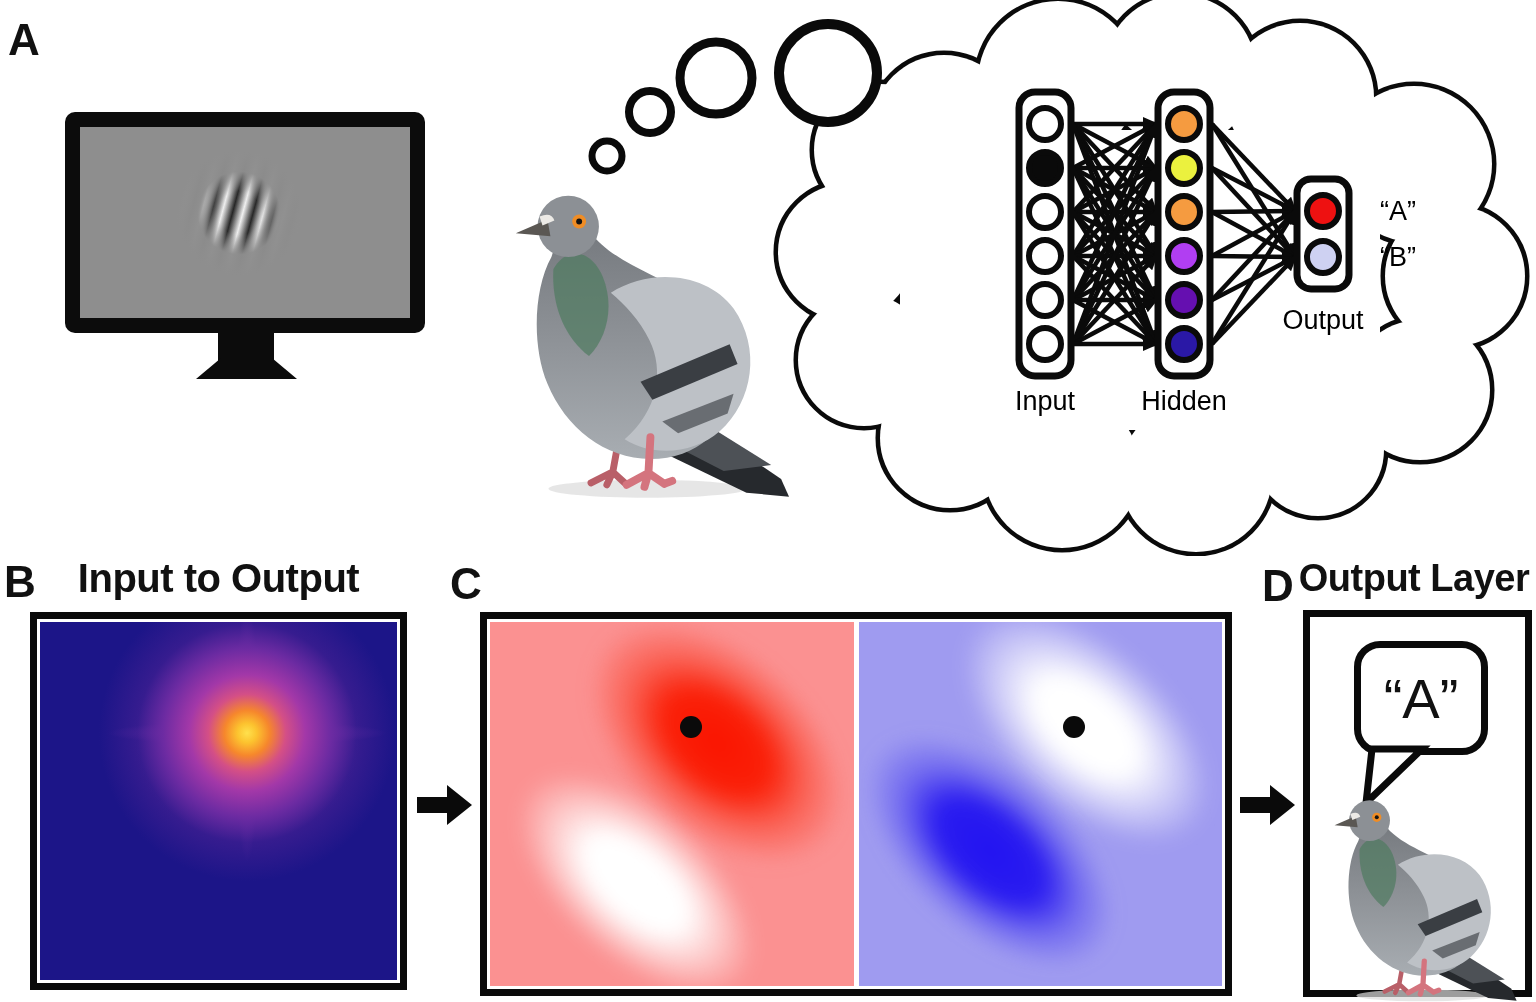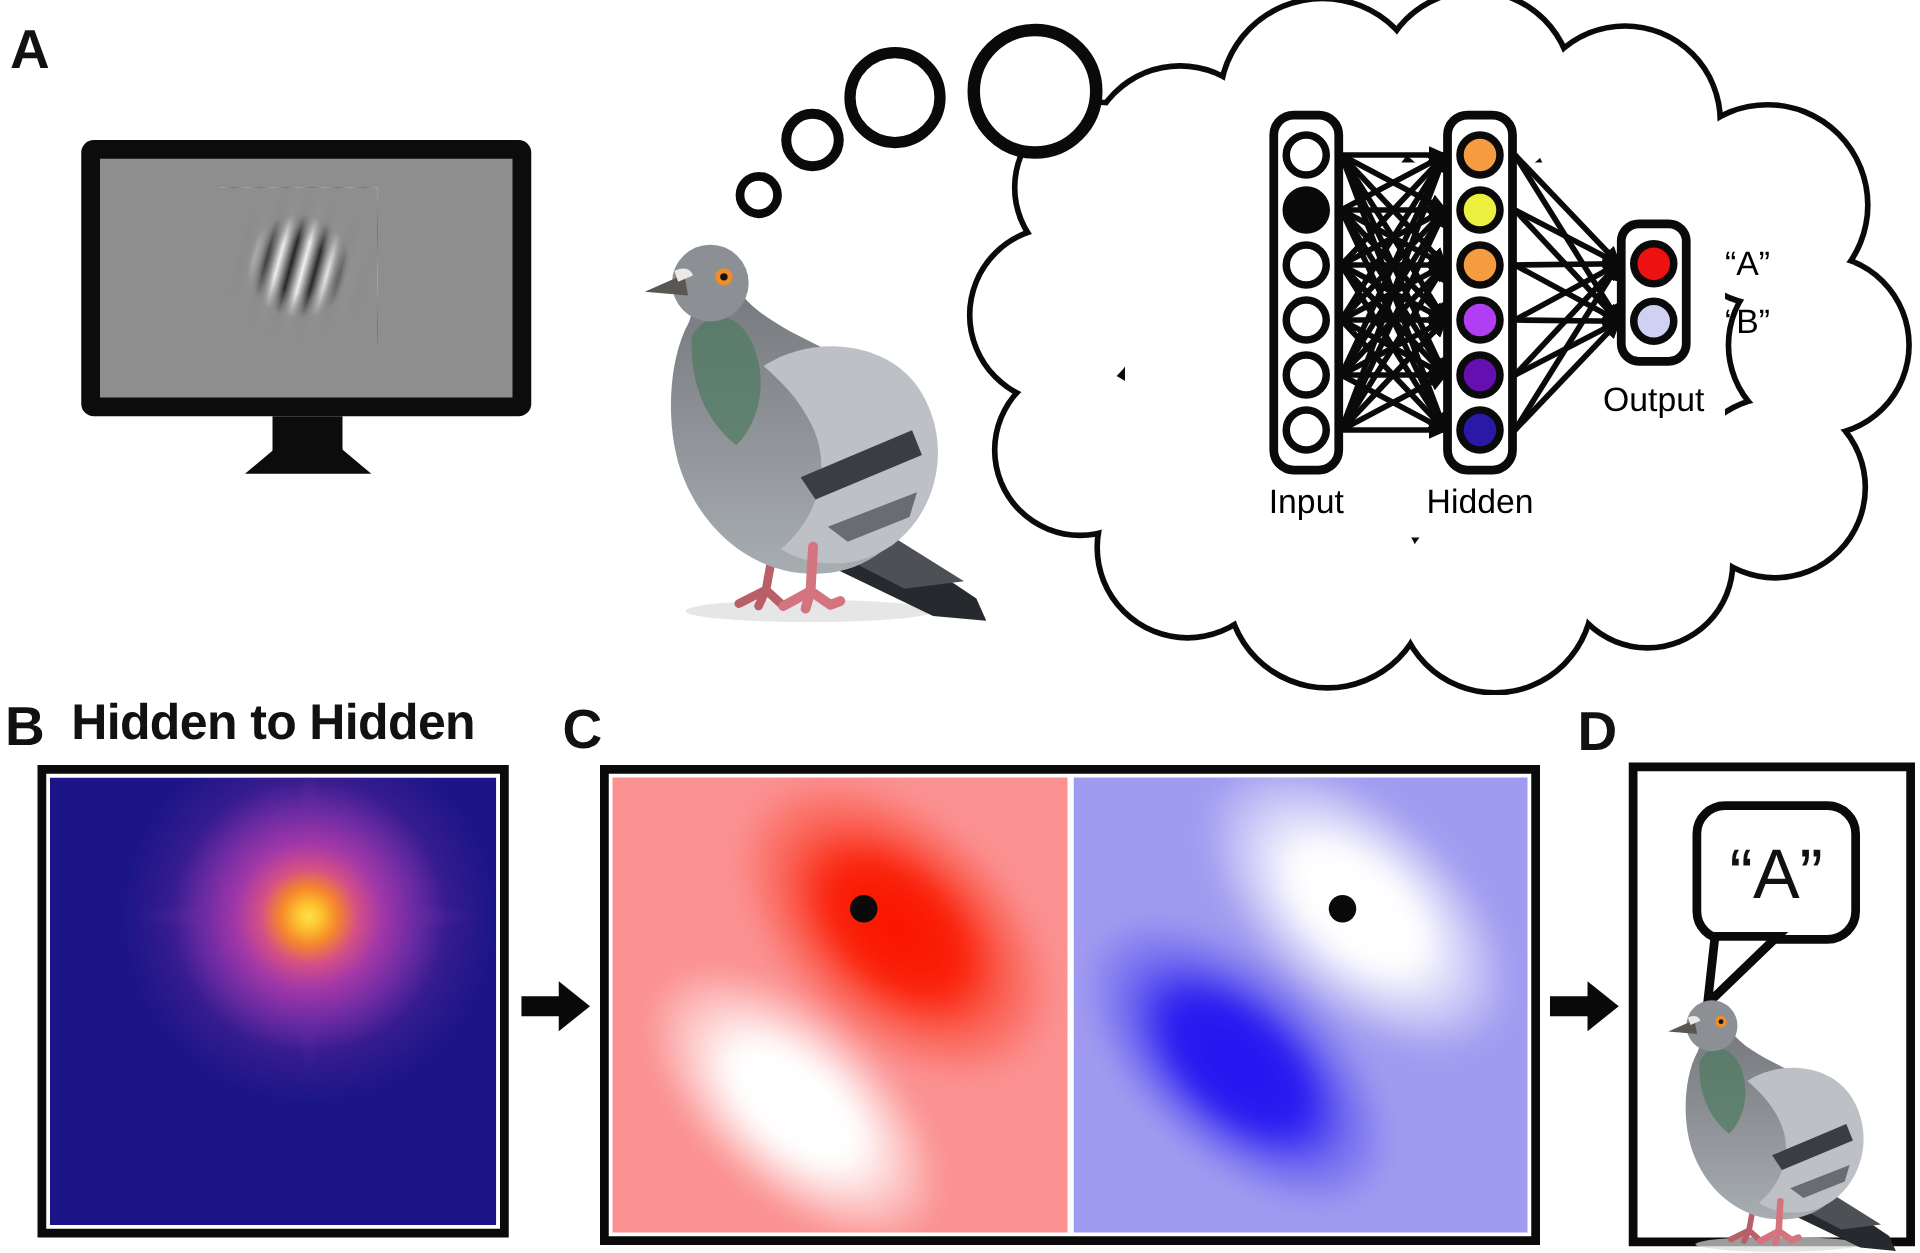--- a/index.html
+++ b/index.html
@@ -220,21 +220,21 @@
     <text x="1323" y="329" font-size="27" text-anchor="middle">Output</text>
     <text x="1380" y="220" font-size="27">“A”</text>
     <text x="1380" y="266" font-size="27">“B”</text>
 
     <use href="#pigeon" transform="translate(494,170) scale(0.99)" width="300" height="335"></use>
   </svg>
 
   <div class="panel-letter" style="left:8px;top:18px;">A</div>
 
   <div class="panel-letter" style="left:4px;top:560px;">B</div>
-  <div class="panel-title" style="left:30px;top:556px;width:377px;">Hidden to Hidden</div>
+  <div class="panel-title" style="left:30px;top:556px;width:377px;">Input to Output</div>
   <div class="pframe" style="left:30px;top:612px;width:377px;height:378px;">
     <div class="pinner">
       <div class="heatmap"></div>
     </div>
   </div>
 
   <svg class="arrow-svg" style="left:417px;top:784px;" viewBox="0 0 56 42">
     <polygon points="0,13 30,13 30,1 55,21 30,41 30,29 0,29" fill="#0a0a0a"></polygon>
   </svg>
 
@@ -252,20 +252,21 @@
         <div class="dot" style="left:204px;top:94px;"></div>
       </div>
     </div>
   </div>
 
   <svg class="arrow-svg" style="left:1240px;top:784px;" viewBox="0 0 56 42">
     <polygon points="0,13 30,13 30,1 55,21 30,41 30,29 0,29" fill="#0a0a0a"></polygon>
   </svg>
 
   <div class="panel-letter" style="left:1262px;top:564px;">D</div>
+  <div class="panel-title" style="left:1292px;top:558px;width:244px;font-size:38px;">Output Layer</div>
   <div class="pframe" style="left:1303px;top:610px;width:229px;height:387px;padding:0;">
     <div class="pinner" style="overflow:visible;">
       <div class="bubble">
         <span>“A”</span>
       </div>
       <svg style="position:absolute;left:48px;top:128px;" width="78" height="64" viewBox="0 0 78 64">
         <path d="M14 4 L64 4 L8 58 Z" fill="#ffffff" stroke="#0a0a0a" stroke-width="7" stroke-linejoin="miter"></path>
       </svg>
       <svg style="position:absolute;left:10px;top:166px;" width="198" height="221" viewBox="0 0 300 335">
         <use href="#pigeon"></use>

